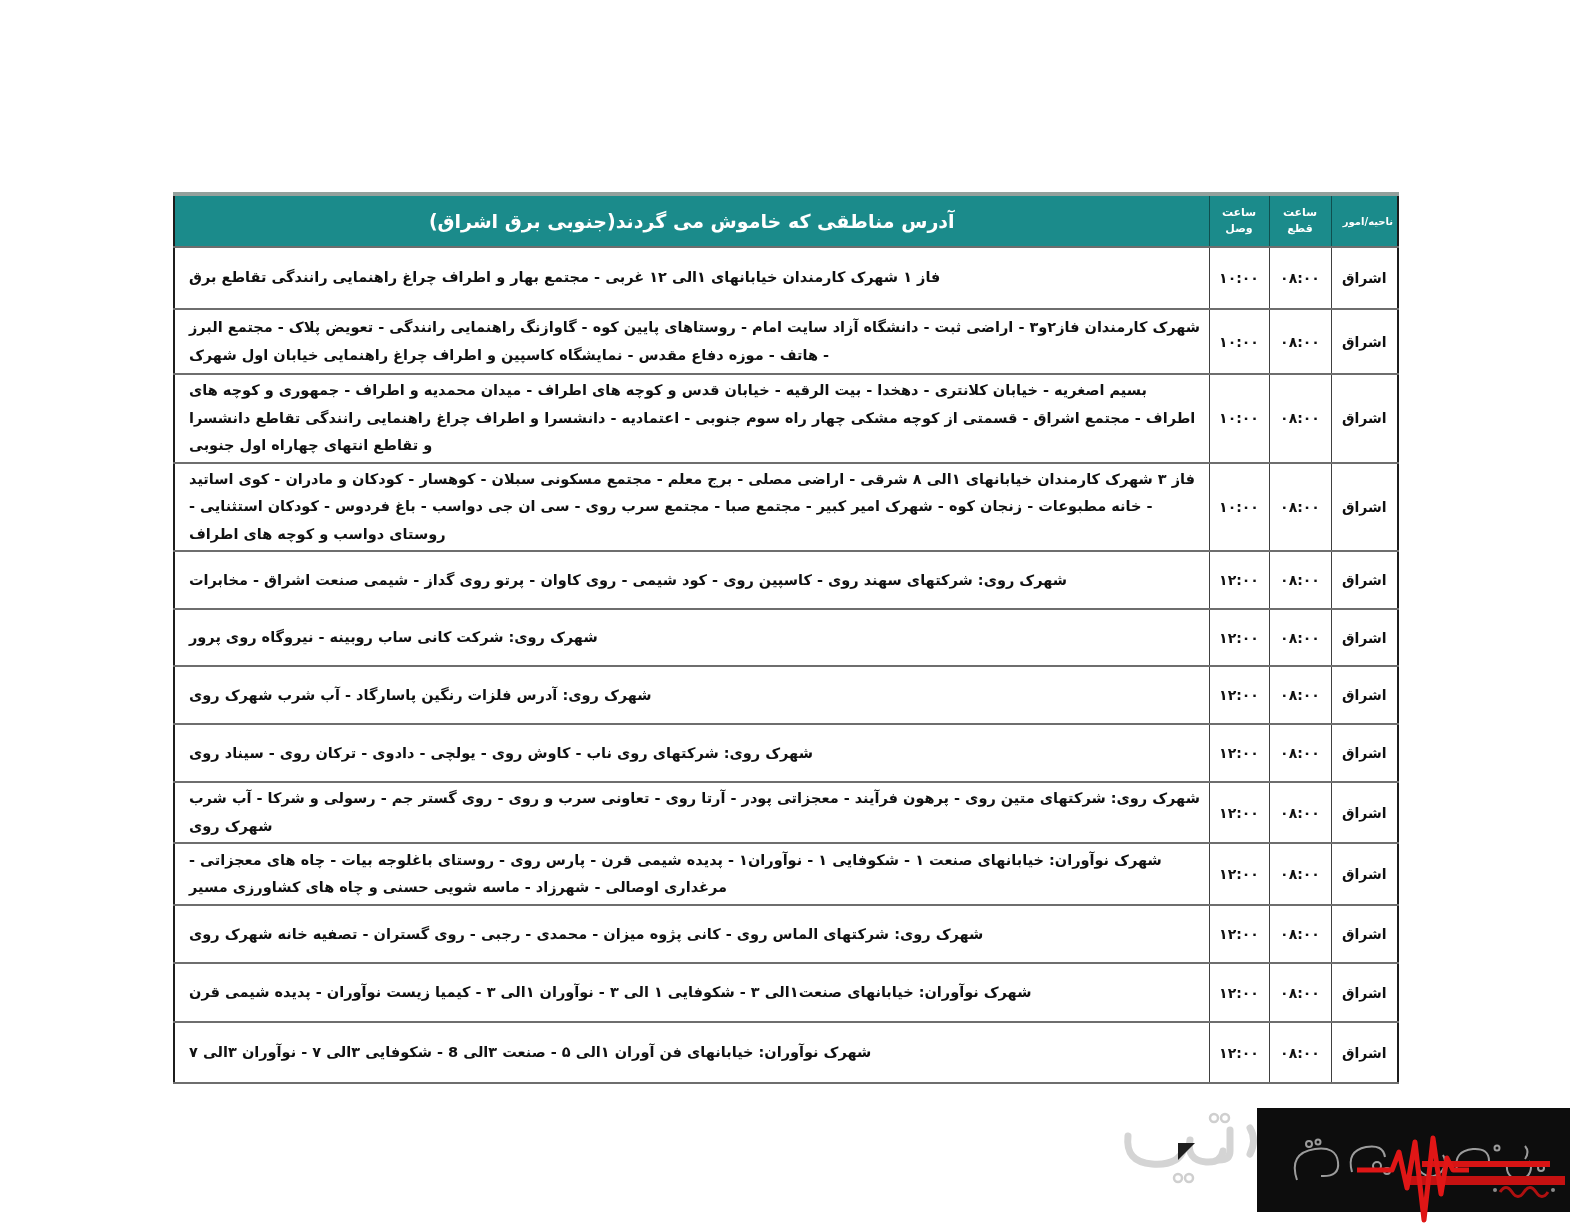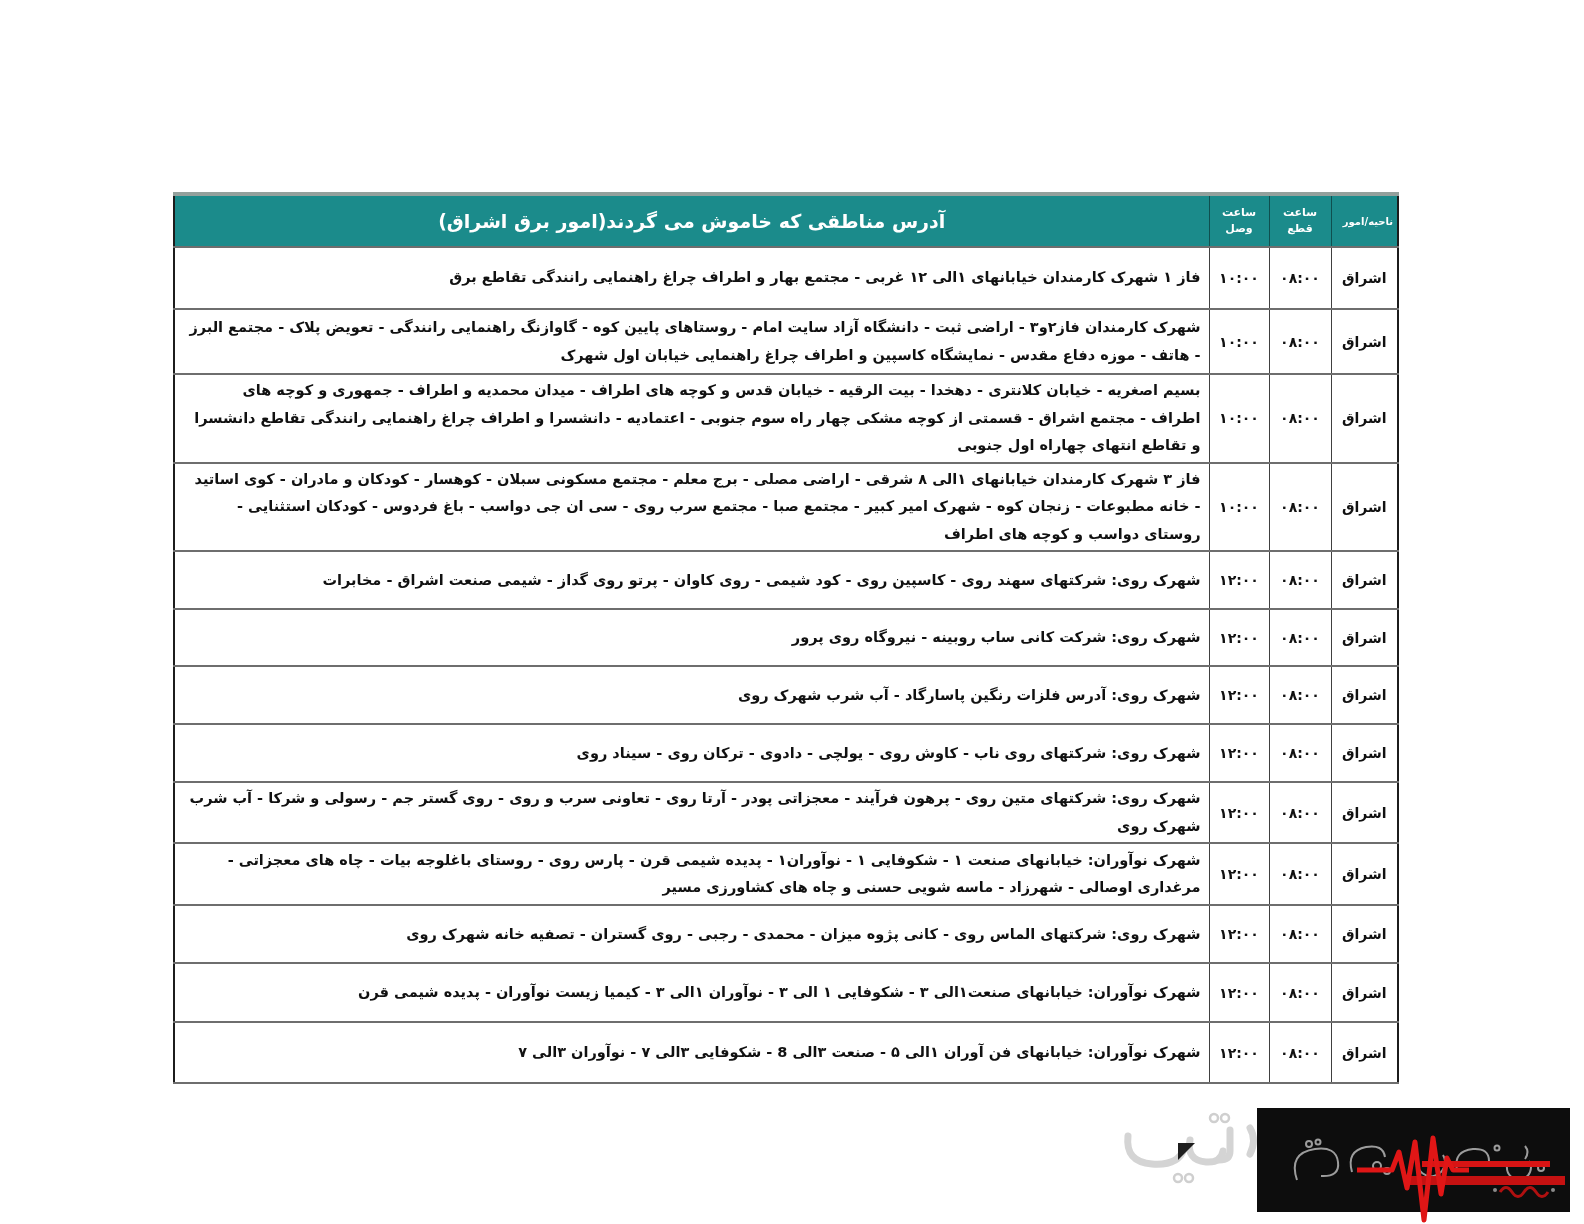--- a/index.html
+++ b/index.html
@@ -41,21 +41,21 @@
 
   tbody td{
     border-left:1px solid #404040;
     border-right:1px solid #404040;
     border-top:2px solid #6e6e6e;
     border-bottom:2px solid #6e6e6e;
     vertical-align:middle;
     color:#111;font-weight:bold;background:#fff;
   }
   td.c-addr{
-    text-align:right;font-size:14.5px;line-height:1.9;
+    text-align:left;font-size:14.5px;line-height:1.9;
     padding:2px 8px 2px 14px;
   }
   td.c-time,td.c-region{
     text-align:center;font-size:14px;padding:3px 2px;white-space:nowrap;
   }
   tbody tr:nth-child(1){height:62px;}
   tbody tr:nth-child(2){height:65px;}
   tbody tr:nth-child(3){height:87px;}
   tbody tr:nth-child(4){height:83px;}
   tbody tr:nth-child(5){height:58px;}
@@ -85,21 +85,21 @@
       <col class="col-region">
         <col class="col-cut">
         <col class="col-reconnect">
         <col class="col-address">
     </colgroup>
     <thead>
       <tr>
         <th class="h-region">ناحیه/امور</th>
         <th class="h-small">ساعت قطع</th>
         <th class="h-small">ساعت وصل</th>
-        <th class="h-title">آدرس مناطقی که خاموش می گردند(امور برق اشراق)</th>
+        <th class="h-title">آدرس مناطقی که خاموش می گردند(جنوبی برق اشراق)</th>
       </tr>
     </thead>
     <tbody>
       <tr>
         <td class="c-region">اشراق</td>
         <td class="c-time">۰۸:۰۰</td>
         <td class="c-time">۱۰:۰۰</td>
         <td class="c-addr">فاز ۱ شهرک کارمندان خیابانهای ۱الی ۱۲ غربی - مجتمع بهار و اطراف چراغ راهنمایی رانندگی تقاطع برق</td>
       </tr>
       <tr>

